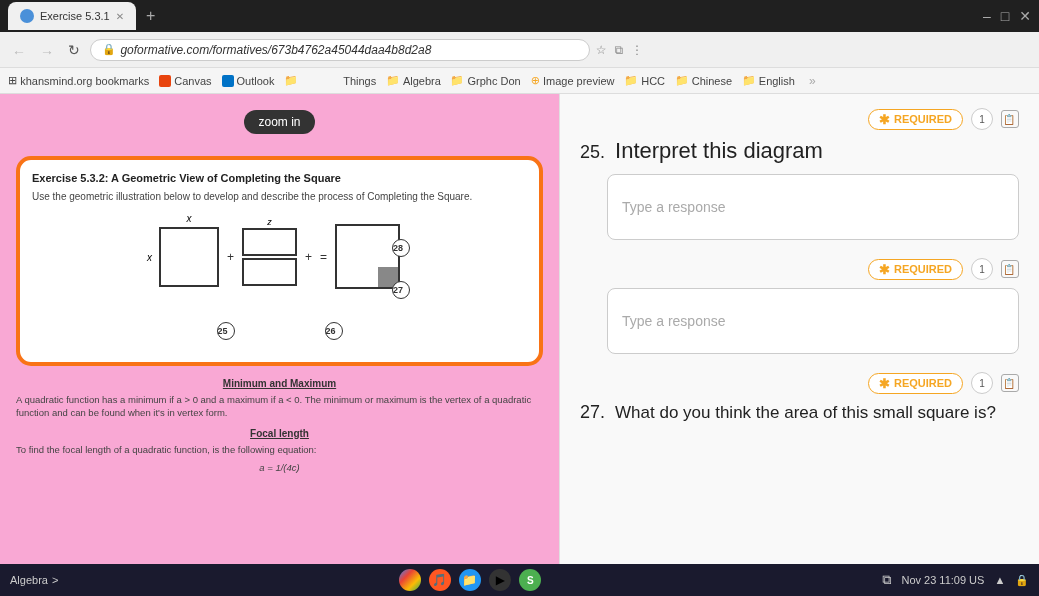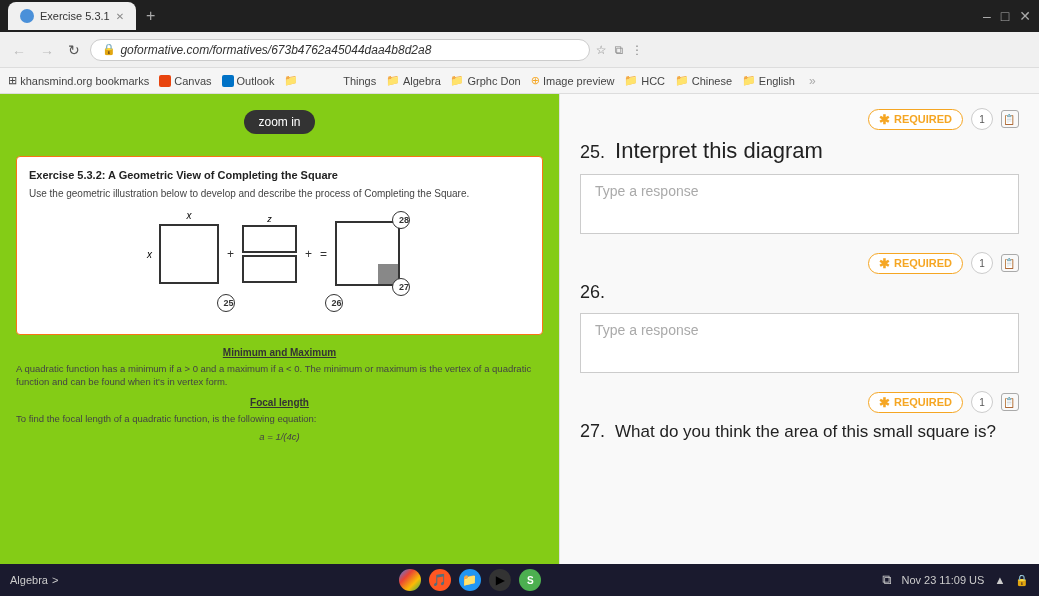--- a/index.html
+++ b/index.html
@@ -144,40 +144,40 @@
       display: flex;
       width: 100%;
       height: calc(596px - 32px - 36px - 26px - 32px);
       background: #fff;
     }
 
     
     .left-panel {
       width: 560px;
       min-width: 560px;
-      background: #84cc16;
+      background: #f9a8d4;
       overflow-y: auto;
       padding: 16px;
       border-right: 1px solid #e0e0e0;
     }
 
     .zoom-in-btn {
       background: #333;
       color: #fff;
       border: none;
       padding: 5px 14px;
       border-radius: 14px;
       font-size: 12px;
       cursor: pointer;
       margin-bottom: 12px;
     }
 
     .exercise-box {
-      border: 1px solid #f97316;
-      border-radius: 4px;
+      border: 4px solid #f97316;
+      border-radius: 15px;
       padding: 12px;
       margin-bottom: 12px;
       background: #fff;
     }
     .exercise-title {
       font-size: 11px;
       font-weight: bold;
       color: #222;
       margin-bottom: 6px;
     }
@@ -198,23 +198,24 @@
 
     .circle-num {
       width: 18px;
       height: 18px;
       border-radius: 50%;
       background: #fff;
       border: 1.5px solid #333;
       font-size: 9px;
       display: flex;
       align-items: center;
-      justify-content: flex-end;
+      justify-content: flex-start;
       font-weight: bold;
       color: #333;
+      margin-top: 25px;
     }
 
     .diagram-plus {
       font-size: 12px;
       color: #333;
     }
     .diagram-eq {
       font-size: 12px;
       color: #333;
     }
@@ -308,27 +309,28 @@
     }
     .question-row-title {
       display: flex;
       align-items: baseline;
       gap: 10px;
       margin-bottom: 10px;
     }
 
     .response-box {
       border: 1.5px solid #ccc;
-      border-radius: 0;
-      background: #fff;
-      padding: 8px 14px;
+      border-radius: 8px;
+      background: #fff;
+      padding: 24px 14px;
       font-size: 14px;
       color: #aaa;
       min-height: 60px;
       cursor: text;
+      margin-left: 27px;
     }
 
     
     .taskbar {
       width: 100%;
       height: 32px;
       background: #1a1a2e;
       display: flex;
       align-items: center;
       justify-content: space-between;
@@ -578,23 +580,20 @@
       <div class="question-header">
         <div class="required-badge">
           <span class="required-star">✱</span>
           <span>REQUIRED</span>
         </div>
         <div class="score-circle">
           <span>1</span>
         </div>
         <div class="clip-icon">📋</div>
       </div>
-      <div class="question-row-title">
-        <span class="question-number">26.</span>
-      </div>
       <div class="response-box">
         <span style="color:#aaa;">Type a response</span>
       </div>
     </div>
 
     <div class="question-row" style="margin-top:6px;">
       <div class="question-header">
         <div class="required-badge">
           <span class="required-star">✱</span>
           <span>REQUIRED</span>

